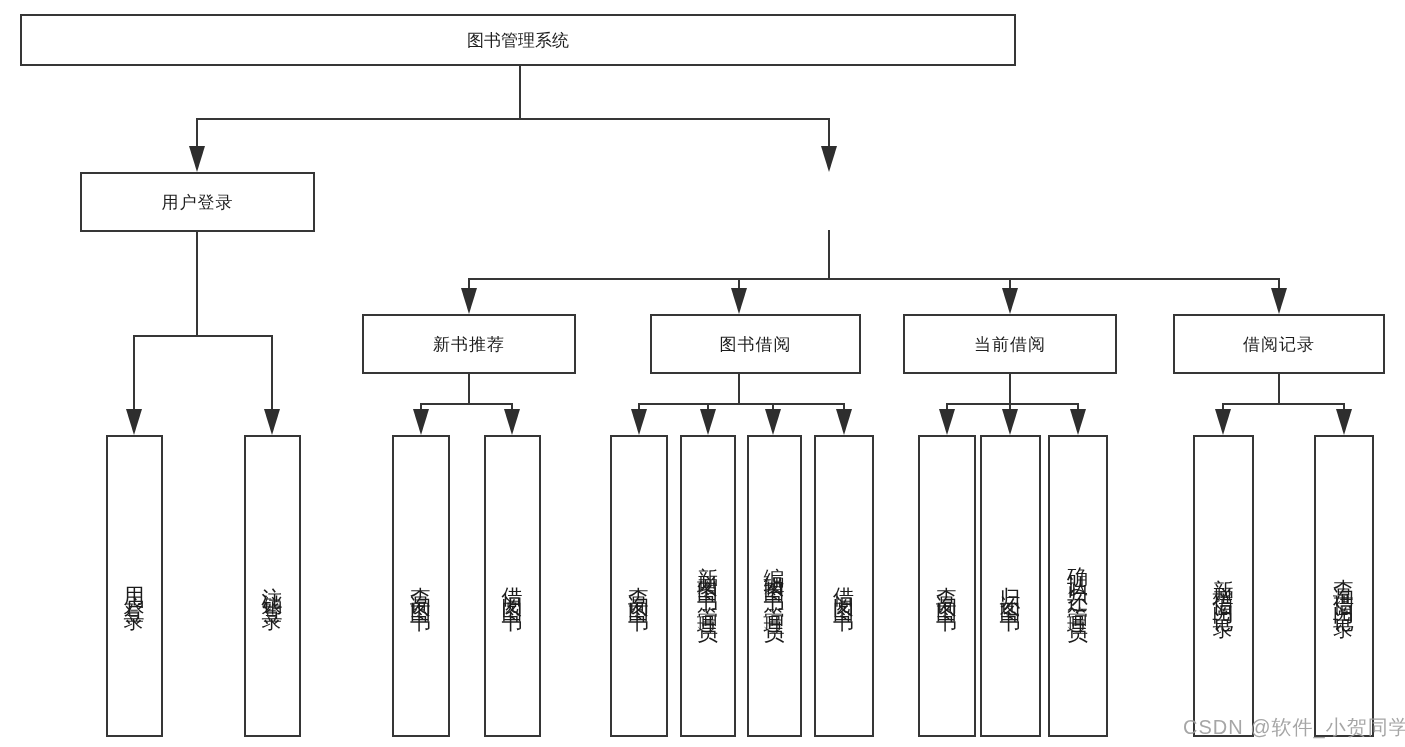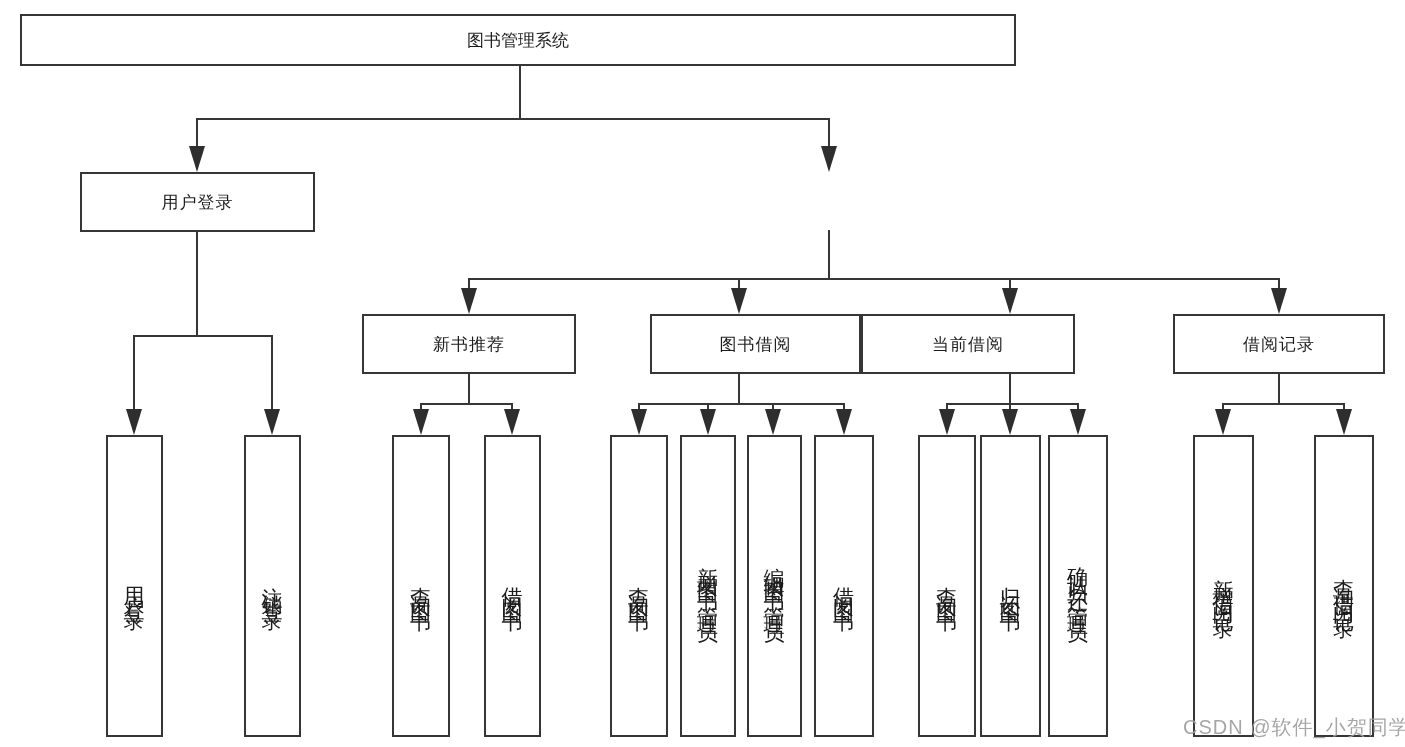--- a/index.html
+++ b/index.html
@@ -63,21 +63,21 @@
   <div class="arrow" style="left:731px;top:288px"></div>
   <div class="arrow" style="left:1002px;top:288px"></div>
   <div class="arrow" style="left:1271px;top:288px"></div>
 
   <div class="box hnode" style="left:362px;top:314px;width:214px">
     <span>新书推荐</span>
   </div>
   <div class="box hnode" style="left:650px;top:314px;width:211px">
     <span>图书借阅</span>
   </div>
-  <div class="box hnode" style="left:861px;top:314px;width:214px">
+  <div class="box hnode" style="left:903px;top:314px;width:214px">
     <span>当前借阅</span>
   </div>
   <div class="box hnode" style="left:1173px;top:314px;width:212px">
     <span>借阅记录</span>
   </div>
 
   <div class="vline" style="left:468px;top:372px;height:33px"></div>
   <div class="hline" style="left:420px;top:403px;width:93px"></div>
   <div class="vline" style="left:420px;top:403px;height:8px"></div>
   <div class="vline" style="left:511px;top:403px;height:8px"></div>

